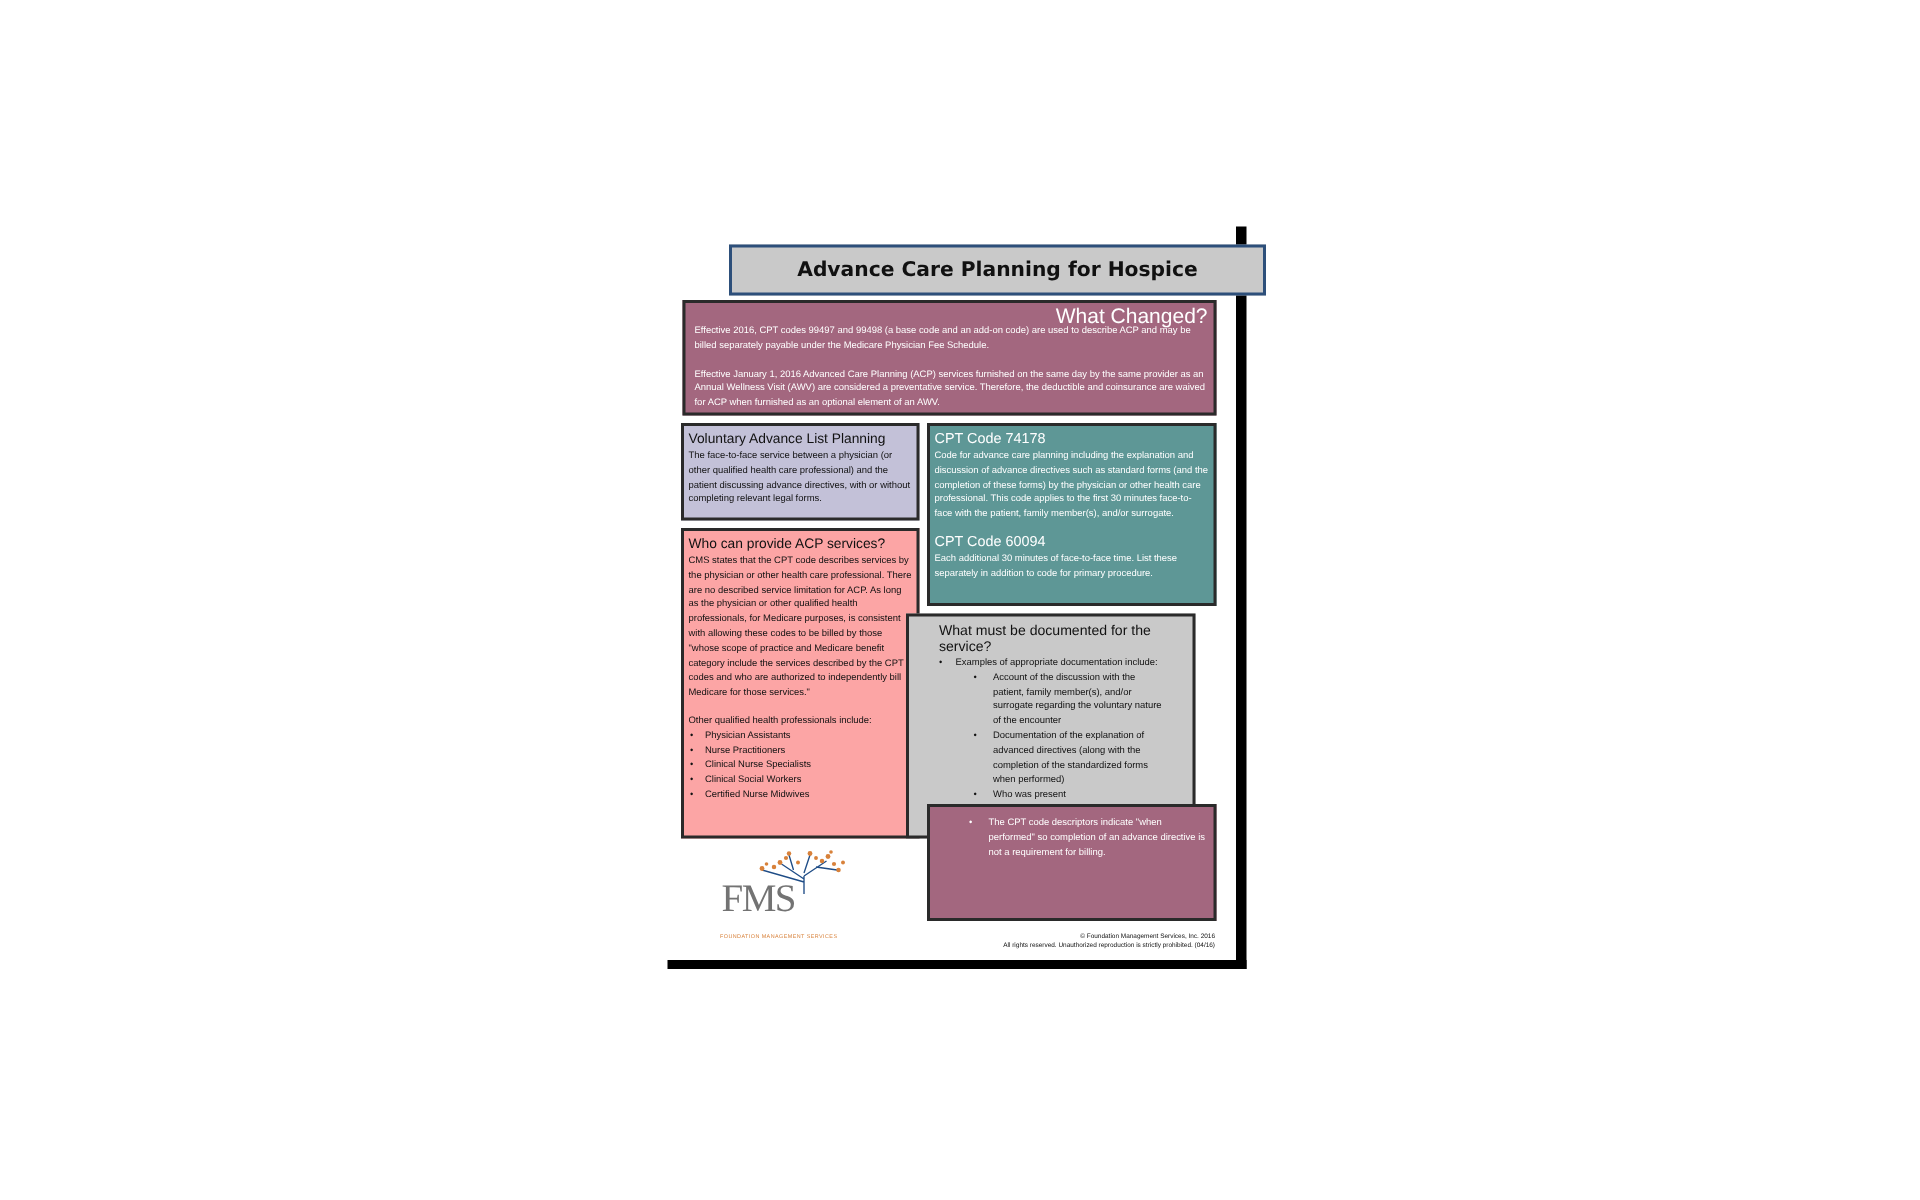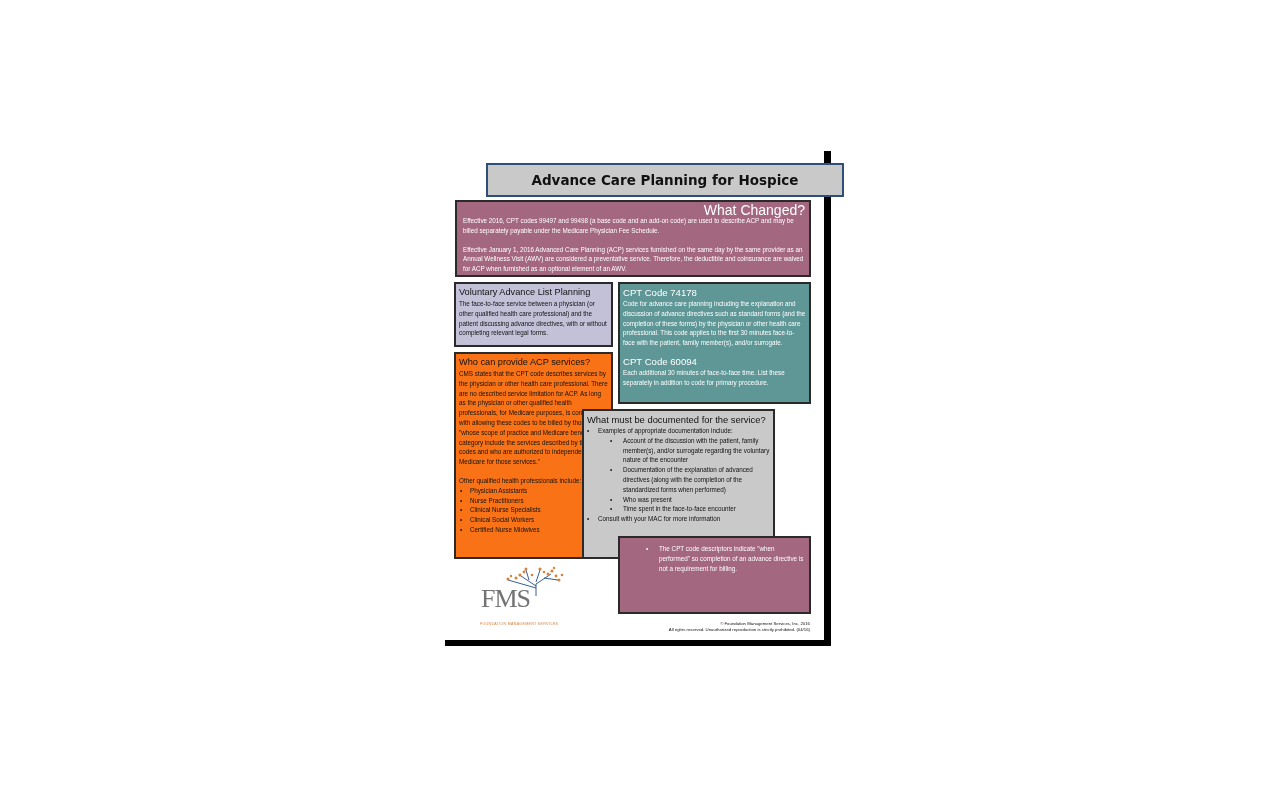--- a/index.html
+++ b/index.html
@@ -25,31 +25,31 @@
   .box li::before { content: "\2022"; position: absolute; }
 
   .changed { left: 455px; top: 200px; width: 356px; height: 77px; background: #a3677f; padding: 3px 4px; }
   .changed .h { font-size: 14px; text-align: right; }
   .changed p { padding-left: 2px; }
   .changed p + p { margin-top: 9px; }
 
   .voluntary { left: 454px; top: 282px; width: 159px; height: 65px; background: #c3c1d8; color: #111; padding: 3px 3px; }
   .voluntary .h { font-size: 9.2px; margin-bottom: 1px; }
 
-  .who { left: 454px; top: 352px; width: 159px; height: 207px; background: #f97316; color: #111; padding: 3px 3px; }
+  .who { left: 454px; top: 352px; width: 159px; height: 207px; background: #fca5a5; color: #111; padding: 3px 3px; }
   .who .h { font-size: 9.2px; margin-bottom: 1px; }
   .who .gap { height: 9px; }
   .who li { padding-left: 11px; }
   .who li::before { left: 1px; }
 
   .cpt { left: 618px; top: 282px; width: 193px; height: 122px; background: #5e9796; padding: 3px 3px; }
   .cpt .h { font-size: 9.6px; margin-bottom: 1px; }
   .cpt .h2 { margin-top: 8px; }
 
-  .documented { left: 582px; top: 409px; width: 193px; height: 150px; background: #c9c9c9; color: #111; padding: 3px 3px; }
+  .documented { left: 604px; top: 409px; width: 193px; height: 150px; background: #c9c9c9; color: #111; padding: 3px 20px; }
   .documented .h { font-size: 9.4px; margin-bottom: 1px; }
   .documented ul.l1 > li { padding-left: 11px; }
   .documented ul.l1 > li::before { left: 0px; }
   .documented ul.l2 > li { padding-left: 26px; }
   .documented ul.l2 { margin-left: 10px; }
   .documented ul.l2 > li::before { left: 13px; }
 
   .notreq { left: 618px; top: 536px; width: 193px; height: 78px; background: #a3677f; padding: 3px 3px; }
   .notreq .h { font-size: 9.4px; line-height: 13px; font-family: "DejaVu Sans", sans-serif; font-size: 8.6px; }
   .notreq ul { margin-left: 23px; margin-top: 3px; }

